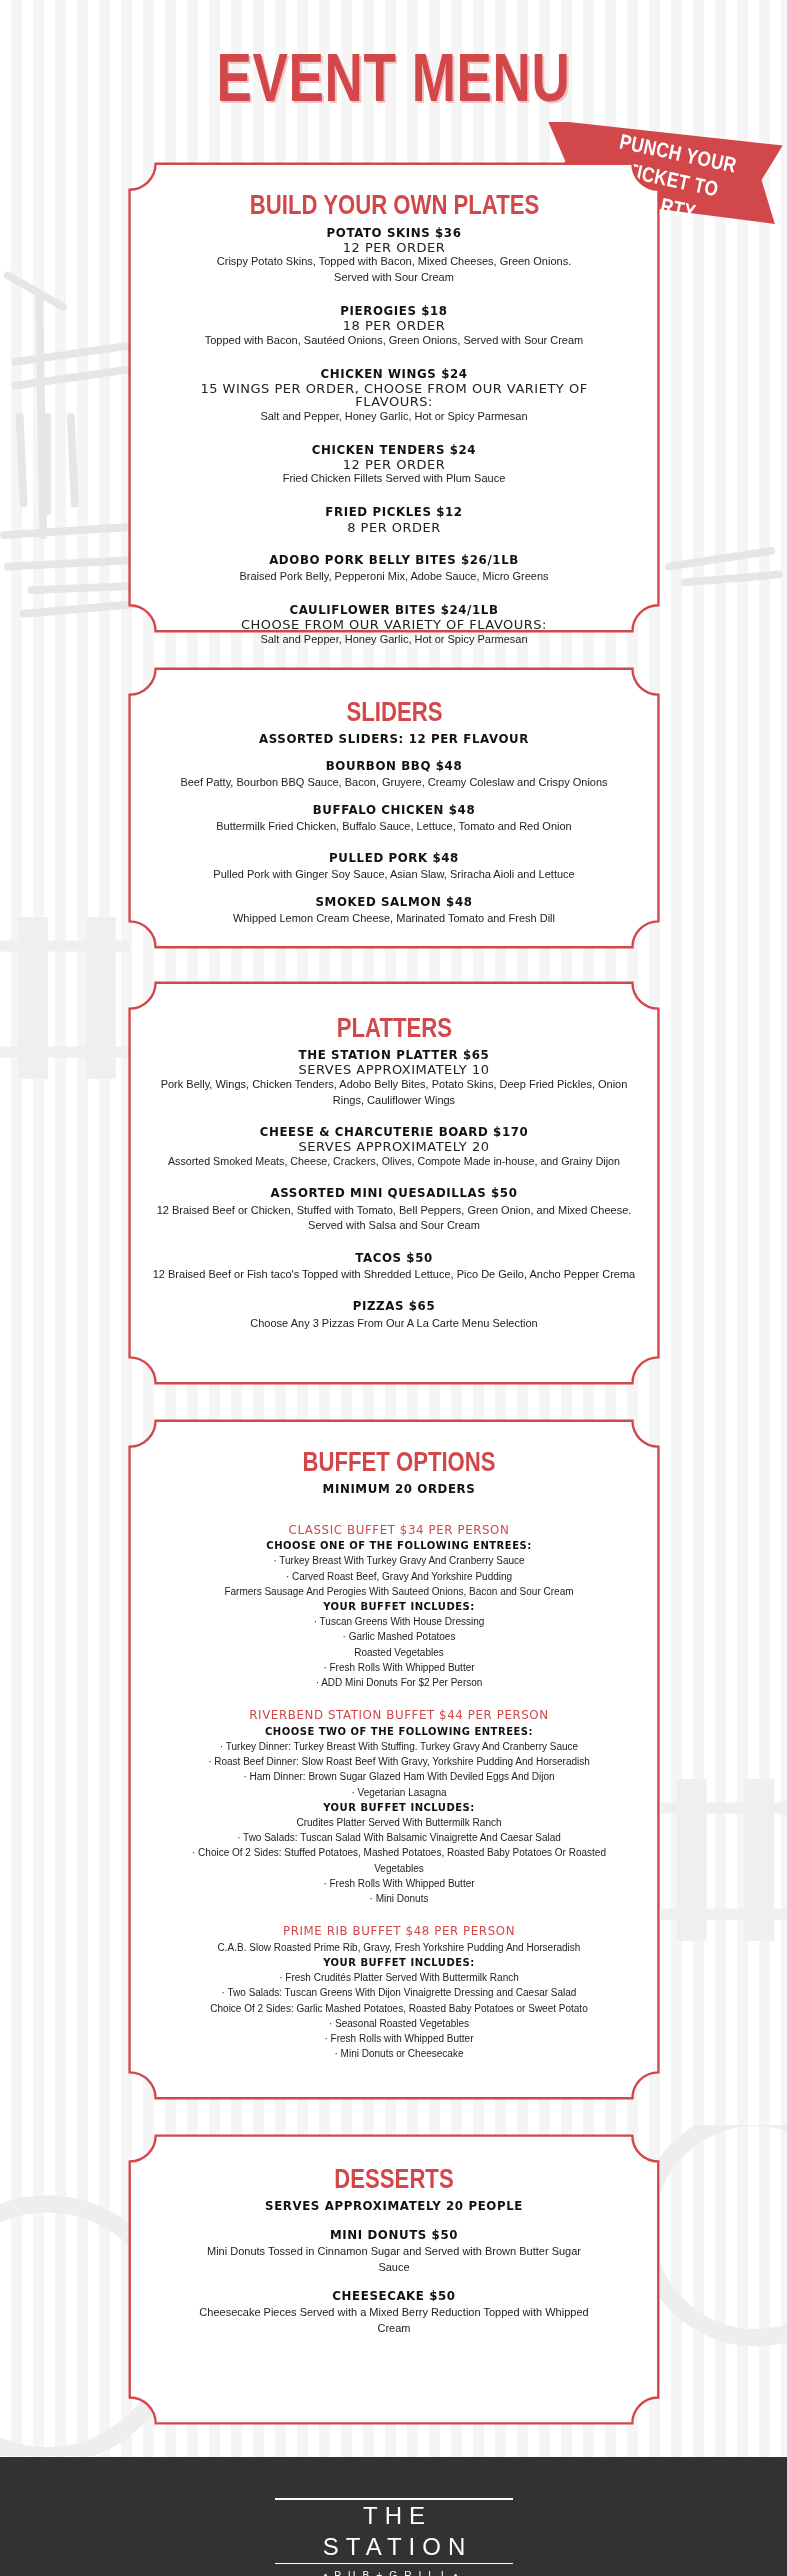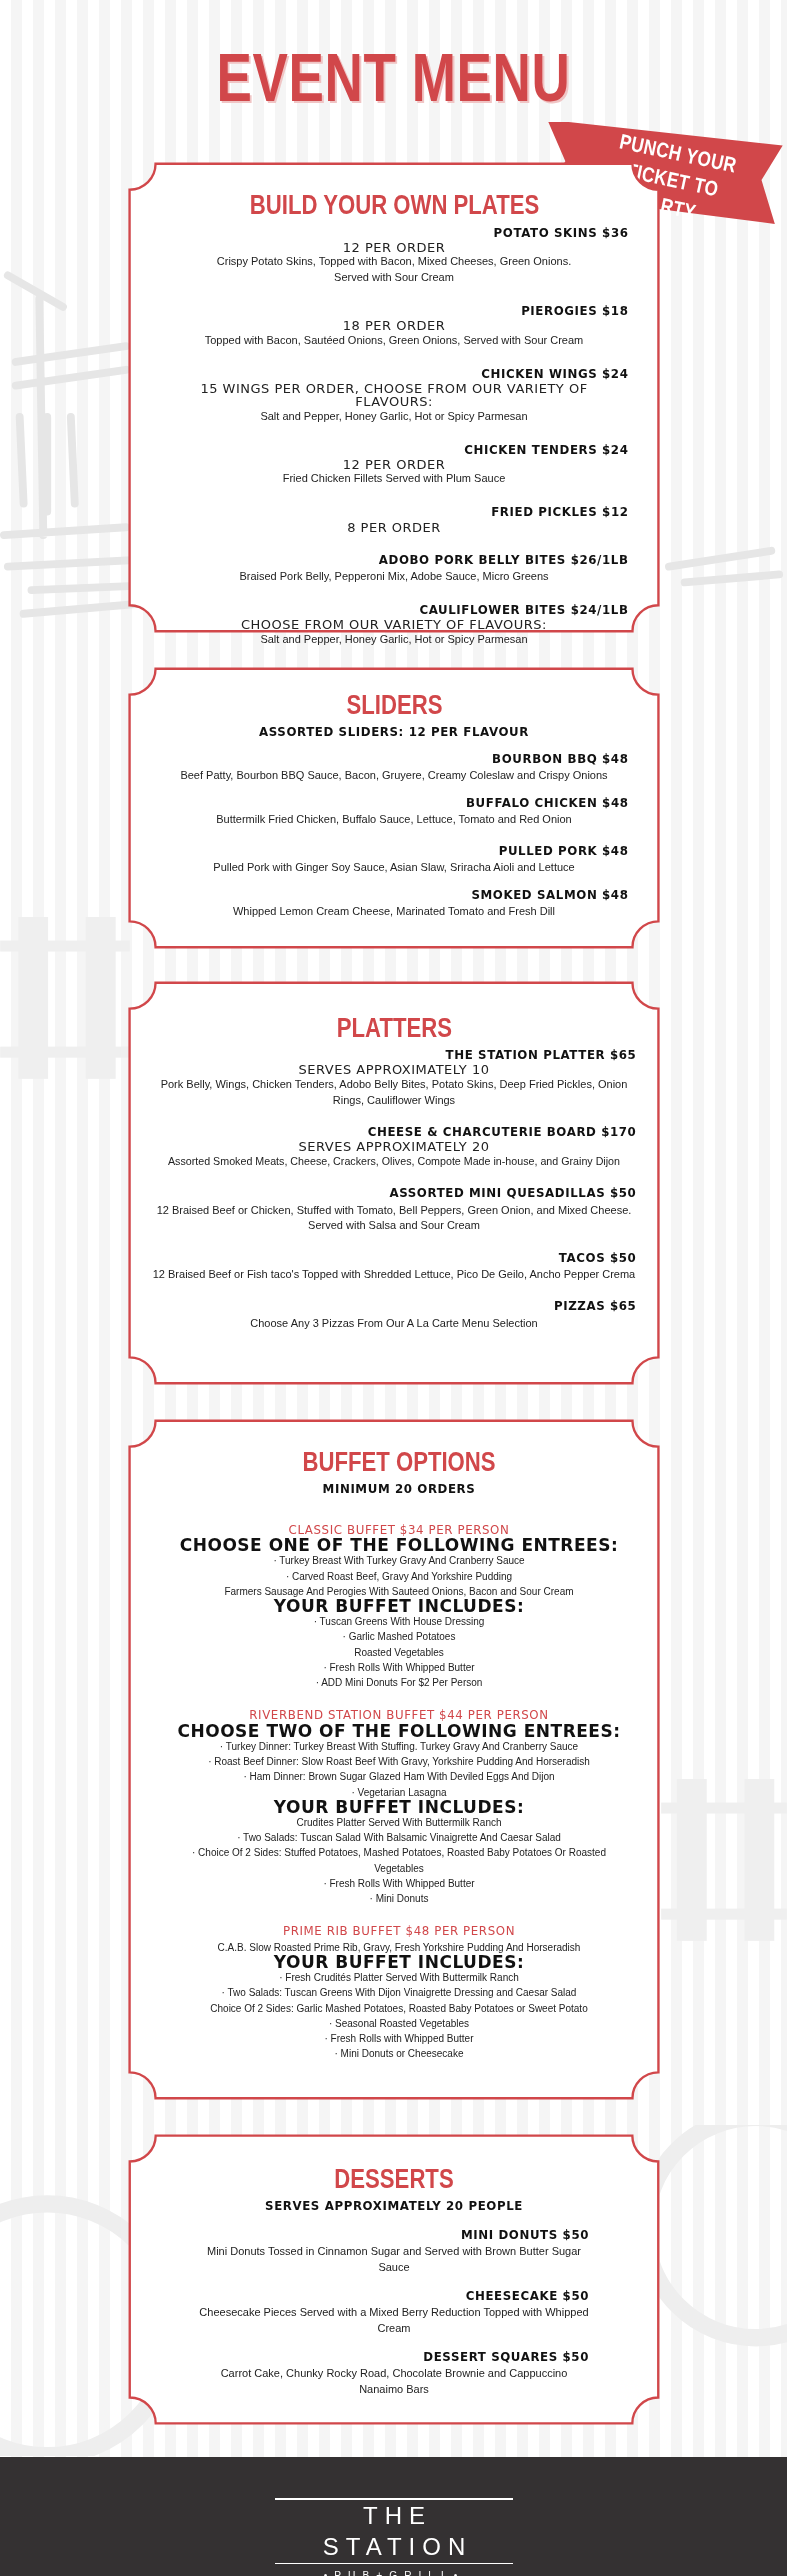--- a/index.html
+++ b/index.html
@@ -44,26 +44,26 @@
     position: relative; padding: 25px 31.5px 0; text-align: center;
   }
   .card-title {
     font-family: "Liberation Sans", sans-serif; font-weight: bold;
     color: #d1474a; font-size: 27px; line-height: 31.5px;
     transform: scaleX(0.82);
     margin-bottom: 3.1px;
   }
   .card-sub { font-weight: bold; font-size: 11.8px; letter-spacing: 0.6px; margin: 3.1px 0 17.3px; }
   .item { margin-bottom: 17.3px; }
-  .item-name { font-weight: bold; font-size: 11.8px; letter-spacing: 0.6px; line-height: 17.3px; text-align: right; }
+  .item-name { font-weight: bold; font-size: 11.8px; letter-spacing: 0.6px; line-height: 17.3px; }
   .item-note { font-size: 13px; letter-spacing: 0.5px; color: #222; line-height: 12.6px; }
   .item-desc { font-family: "Liberation Sans", sans-serif; font-size: 11px; line-height: 15.7px; color: #222; }
   .buffet { margin-bottom: 17.3px; }
   .buffet-name { font-size: 11.8px; letter-spacing: 0.6px; color: #d1474a; line-height: 15.7px; }
-  .buffet-head { font-weight: bold; font-size: 17px; letter-spacing: 0.5px; line-height: 15px; }
+  .buffet-head { font-weight: bold; font-size: 10px; letter-spacing: 0.5px; line-height: 15px; }
   .buffet-line { font-family: "Liberation Sans", sans-serif; font-size: 10px; line-height: 15.3px; color: #222; text-align: center; }
   .footer {
     position: absolute; left: 0; top: 2457px; width: 787px; height: 119px;
     background: #343132;
   }
   .logo {
     position: absolute; left: 275px; top: 41px; width: 238px; text-align: center; color: #fff;
   }
   .logo-rule { height: 1.6px; background: #fff; }
   .logo-name {
@@ -158,21 +158,21 @@
       <div class="item-note">CHOOSE FROM OUR VARIETY OF FLAVOURS:</div>
       <div class="item-desc">Salt and Pepper, Honey Garlic, Hot or Spicy Parmesan</div>
     </div>
   </div>
 </div>
 
 <div class="card" style="top:667px;height:282px">
   <svg class="frame" width="532" height="282" viewBox="0 0 676 358">
     <path d="M35 2 H641 A33 33 0 0 0 674 35 V323 A33 33 0 0 0 641 356 H35 A33 33 0 0 0 2 323 V35 A33 33 0 0 0 35 2 Z" fill="#ffffff" stroke="#d1474a" stroke-width="3"></path>
   </svg>
-  <div class="card-inner" style="padding-top:23px">
+  <div class="card-inner" style="padding-top:30px">
     <div class="card-title">SLIDERS</div>
     <div class="card-sub" style="margin-bottom:12.6px">ASSORTED SLIDERS: 12 PER FLAVOUR</div>
     <div class="item" style="margin-bottom:11px">
       <div class="item-name">BOURBON BBQ $48</div>
       <div class="item-desc">Beef Patty, Bourbon BBQ Sauce, Bacon, Gruyere, Creamy Coleslaw and Crispy Onions</div>
     </div>
     <div class="item" style="margin-bottom:15px">
       <div class="item-name">BUFFALO CHICKEN $48</div>
       <div class="item-desc">Buttermilk Fried Chicken, Buffalo Sauce, Lettuce, Tomato and Red Onion</div>
     </div>
@@ -278,24 +278,20 @@
     <div class="card-title">DESSERTS</div>
     <div class="card-sub" style="margin-bottom:14px">SERVES APPROXIMATELY 20 PEOPLE</div>
     <div class="item" style="margin-bottom:12.6px">
       <div class="item-name">MINI DONUTS $50</div>
       <div class="item-desc">Mini Donuts Tossed in Cinnamon Sugar and Served with Brown Butter Sugar Sauce</div>
     </div>
     <div class="item" style="margin-bottom:12.6px">
       <div class="item-name">CHEESECAKE $50</div>
       <div class="item-desc">Cheesecake Pieces Served with a Mixed Berry Reduction Topped with Whipped Cream</div>
     </div>
-    <div class="item">
-      <div class="item-name">DESSERT SQUARES $50</div>
-      <div class="item-desc">Carrot Cake, Chunky Rocky Road, Chocolate Brownie and Cappuccino Nanaimo Bars</div>
-    </div>
   </div>
 </div>
 
 <div class="footer">
   <div class="logo">
     <div class="logo-rule"></div>
     <div class="logo-name">THE STATION</div>
     <div class="logo-rule"></div>
     <div class="logo-sub">•PUB+GRILL•</div>
   </div>

